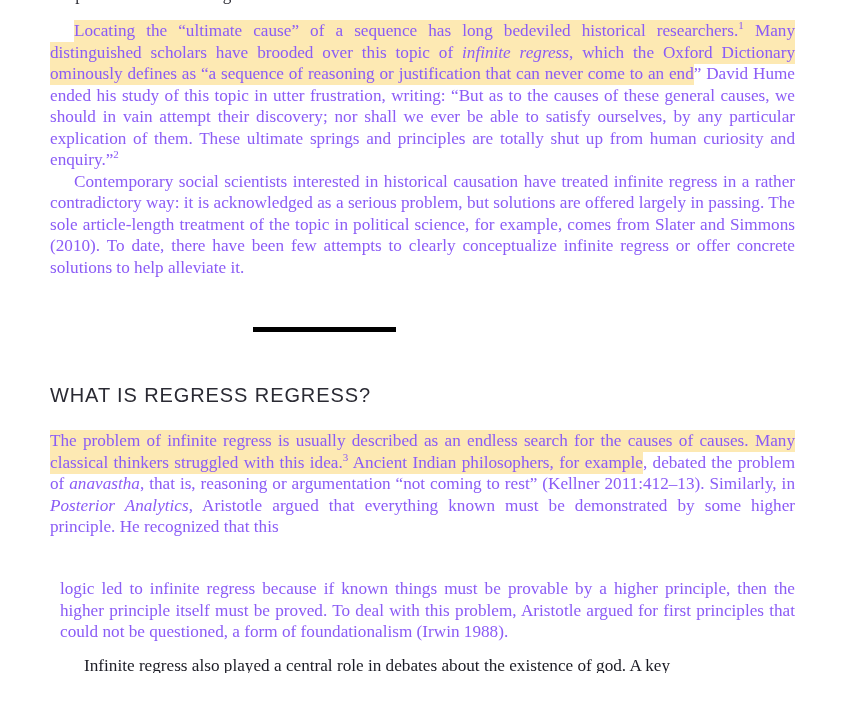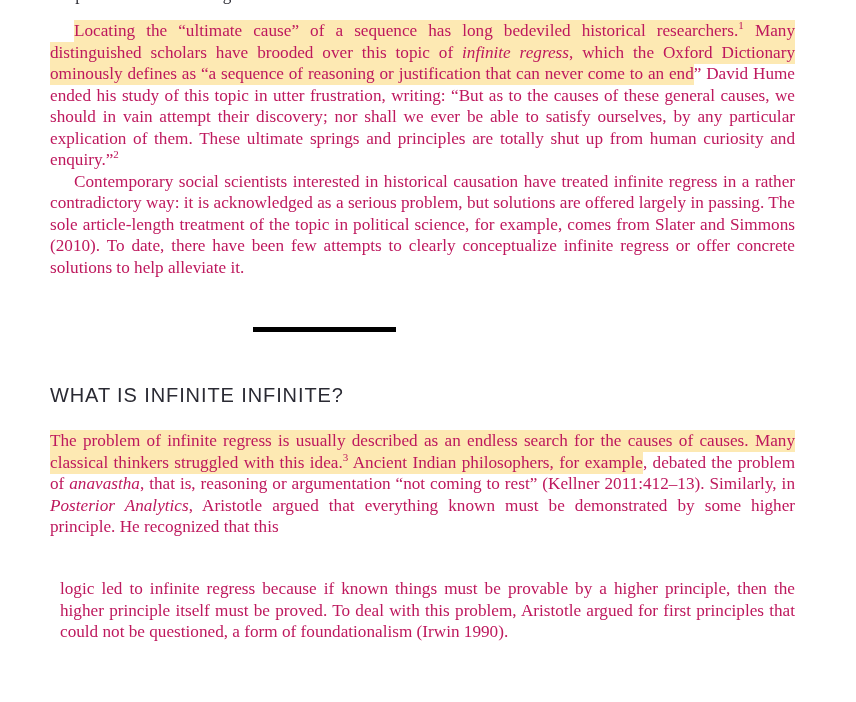--- a/index.html
+++ b/index.html
@@ -54,21 +54,21 @@
     width: 735px;
   }
 
   p.para {
     margin: 0;
     font-size: 17.2px;
     line-height: 21.5px;
     text-align: justify;
     text-justify: inter-word;
     hyphens: none;
-    color: #be185d;
+    color: #8b5cf6;
   }
   p.para.indent {
     text-indent: 24px;
   }
 
   
   .hl {
     background-color: #fde9b3;
     box-decoration-break: clone;
     -webkit-box-decoration-break: clone;
@@ -154,24 +154,27 @@
     <p class="para indent"><span class="hl"><span>Locating the “ultimate cause” of a sequence has long bedeviled historical researchers.</span><sup class="fn">1</sup></span><span class="hl"> <span>Many distinguished scholars have brooded over this topic of </span><em class="it">infinite regress</em><span>, which the Oxford Dictionary ominously defines as “a sequence of reasoning or justification that can never come to an end</span></span><span>” David Hume ended his study of this topic in utter frustration, writing: “But as to the causes of these general causes, we should in vain attempt their discovery; nor shall we ever be able to satisfy ourselves, by any particular explication of them. These ultimate springs and principles are totally shut up from human curiosity and enquiry.”</span><sup class="fn">2</sup></p>
 
     <p class="para indent">Contemporary social scientists interested in historical causation have treated infinite regress in a rather contradictory way: it is acknowledged as a serious problem, but solutions are offered largely in passing. The sole article-length treatment of the topic in political science, for example, comes from Slater and Simmons (2010). To date, there have been few attempts to clearly conceptualize infinite regress or offer concrete solutions to help alleviate it.</p>
 
   </div>
 
   <div class="divider-wrap">
     <div class="divider"></div>
   </div>
 
-  <div class="section-heading">WHAT IS INFINITE INFINITE?</div>
+  <div class="section-heading">WHAT IS REGRESS REGRESS?</div>
 
   <div class="block-section">
     <p class="para"><span class="hl"><span>The problem of infinite regress is usually described as an endless search for the causes of causes. Many classical thinkers struggled with this idea.</span><sup class="fn">3</sup></span><span class="hl"><span> Ancient Indian philosophers, for example</span></span><span>, debated the problem of </span><em class="it">anavastha</em><span>, that is, reasoning or argumentation “not coming to rest” (Kellner 2011:412–13). Similarly, in </span><em class="it">Posterior Analytics</em><span>, Aristotle argued that everything known must be demonstrated by some higher principle. He recognized that this</span></p>
   </div>
 
   <div class="block-lower">
-    <p class="para">logic led to infinite regress because if known things must be provable by a higher principle, then the higher principle itself must be proved. To deal with this problem, Aristotle argued for first principles that could not be questioned, a form of foundationalism (Irwin 1990).</p>
+    <p class="para">logic led to infinite regress because if known things must be provable by a higher principle, then the higher principle itself must be proved. To deal with this problem, Aristotle argued for first principles that could not be questioned, a form of foundationalism (Irwin 1988).</p>
   </div>
 
+  <div class="clip-bottom">
+    <div class="ln">Infinite regress also played a central role in debates about the existence of god. A key</div>
+  </div>
 
 </div>
 
 </body></html>

